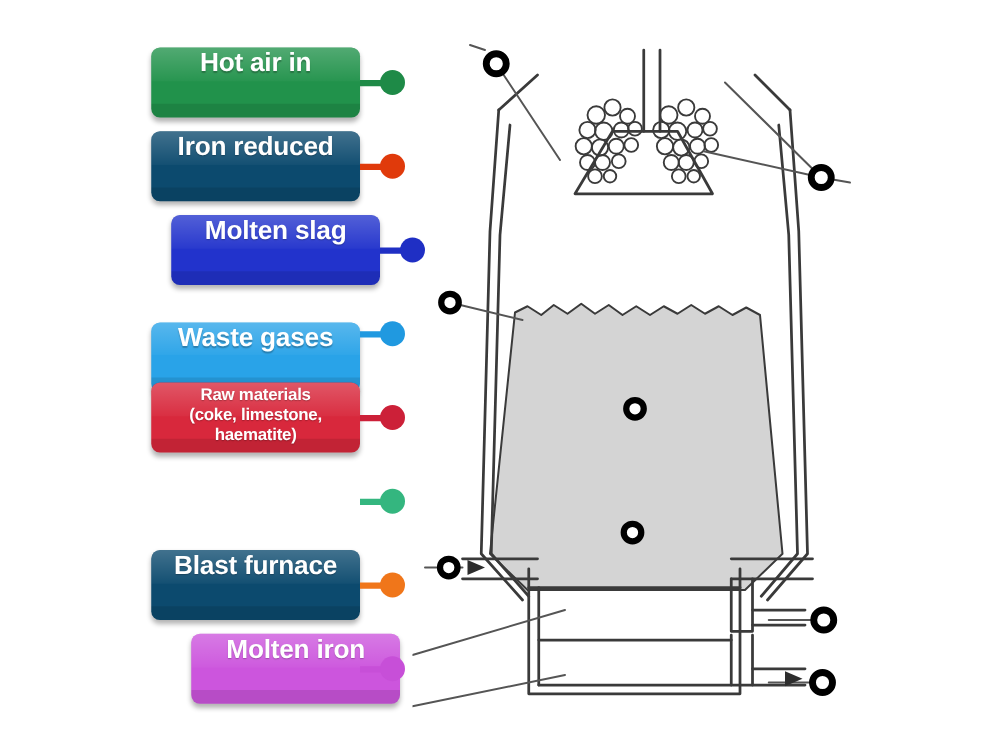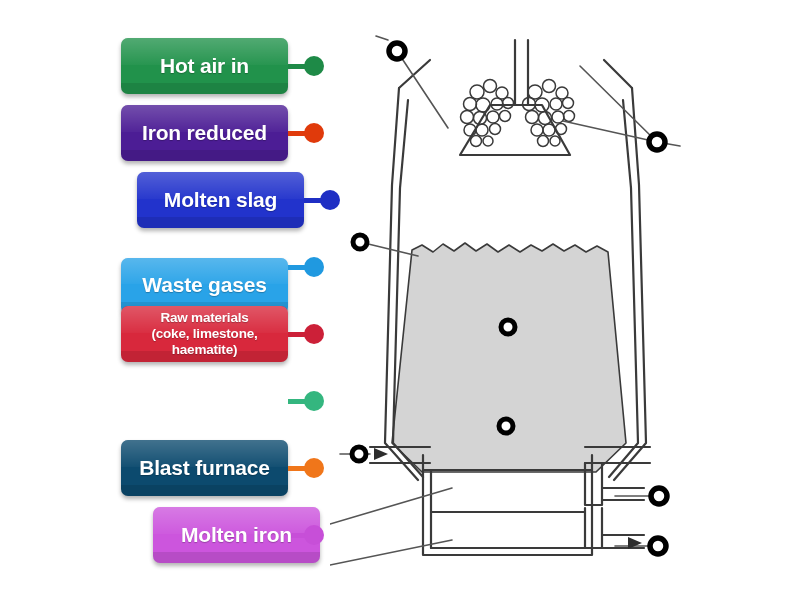--- a/index.html
+++ b/index.html
@@ -40,21 +40,20 @@
     display: flex;
     align-items: center;
   }
 
   .label-box {
     position: relative;
     width: 167px;
     height: 56px;
     border-radius: 7px;
     display: flex;
-    align-items: center;
     justify-content: center;
     box-sizing: border-box;
     padding: 2px 6px;
     box-shadow: 0 3px 4px rgba(0,0,0,0.30);
     overflow: hidden;
   }
   .label-box::before {
     content: "";
     position: absolute;
     left: 0; right: 0; top: 0;
@@ -130,21 +129,21 @@
       <div class="label-box" style="background:#21924B;">
         <div class="label-text">Hot air in</div>
       </div>
       <div class="connector">
         <div class="conn-stem" style="background:#1E8A47;"></div>
         <div class="conn-dot" style="background:#1E8A47;"></div>
       </div>
     </div>
 
     <div class="label-row" style="top:103px;">
-      <div class="label-box" style="background:#4c1d95;">
+      <div class="label-box" style="background:#0c4a6e;">
         <div class="label-text">Iron reduced</div>
       </div>
       <div class="connector">
         <div class="conn-stem" style="background:#E03A0B;"></div>
         <div class="conn-dot" style="background:#E03A0B;"></div>
       </div>
     </div>
 
     <div class="label-row" style="top:170px;margin-left:16px;">
       <div class="label-box" style="background:#2233CC;">

